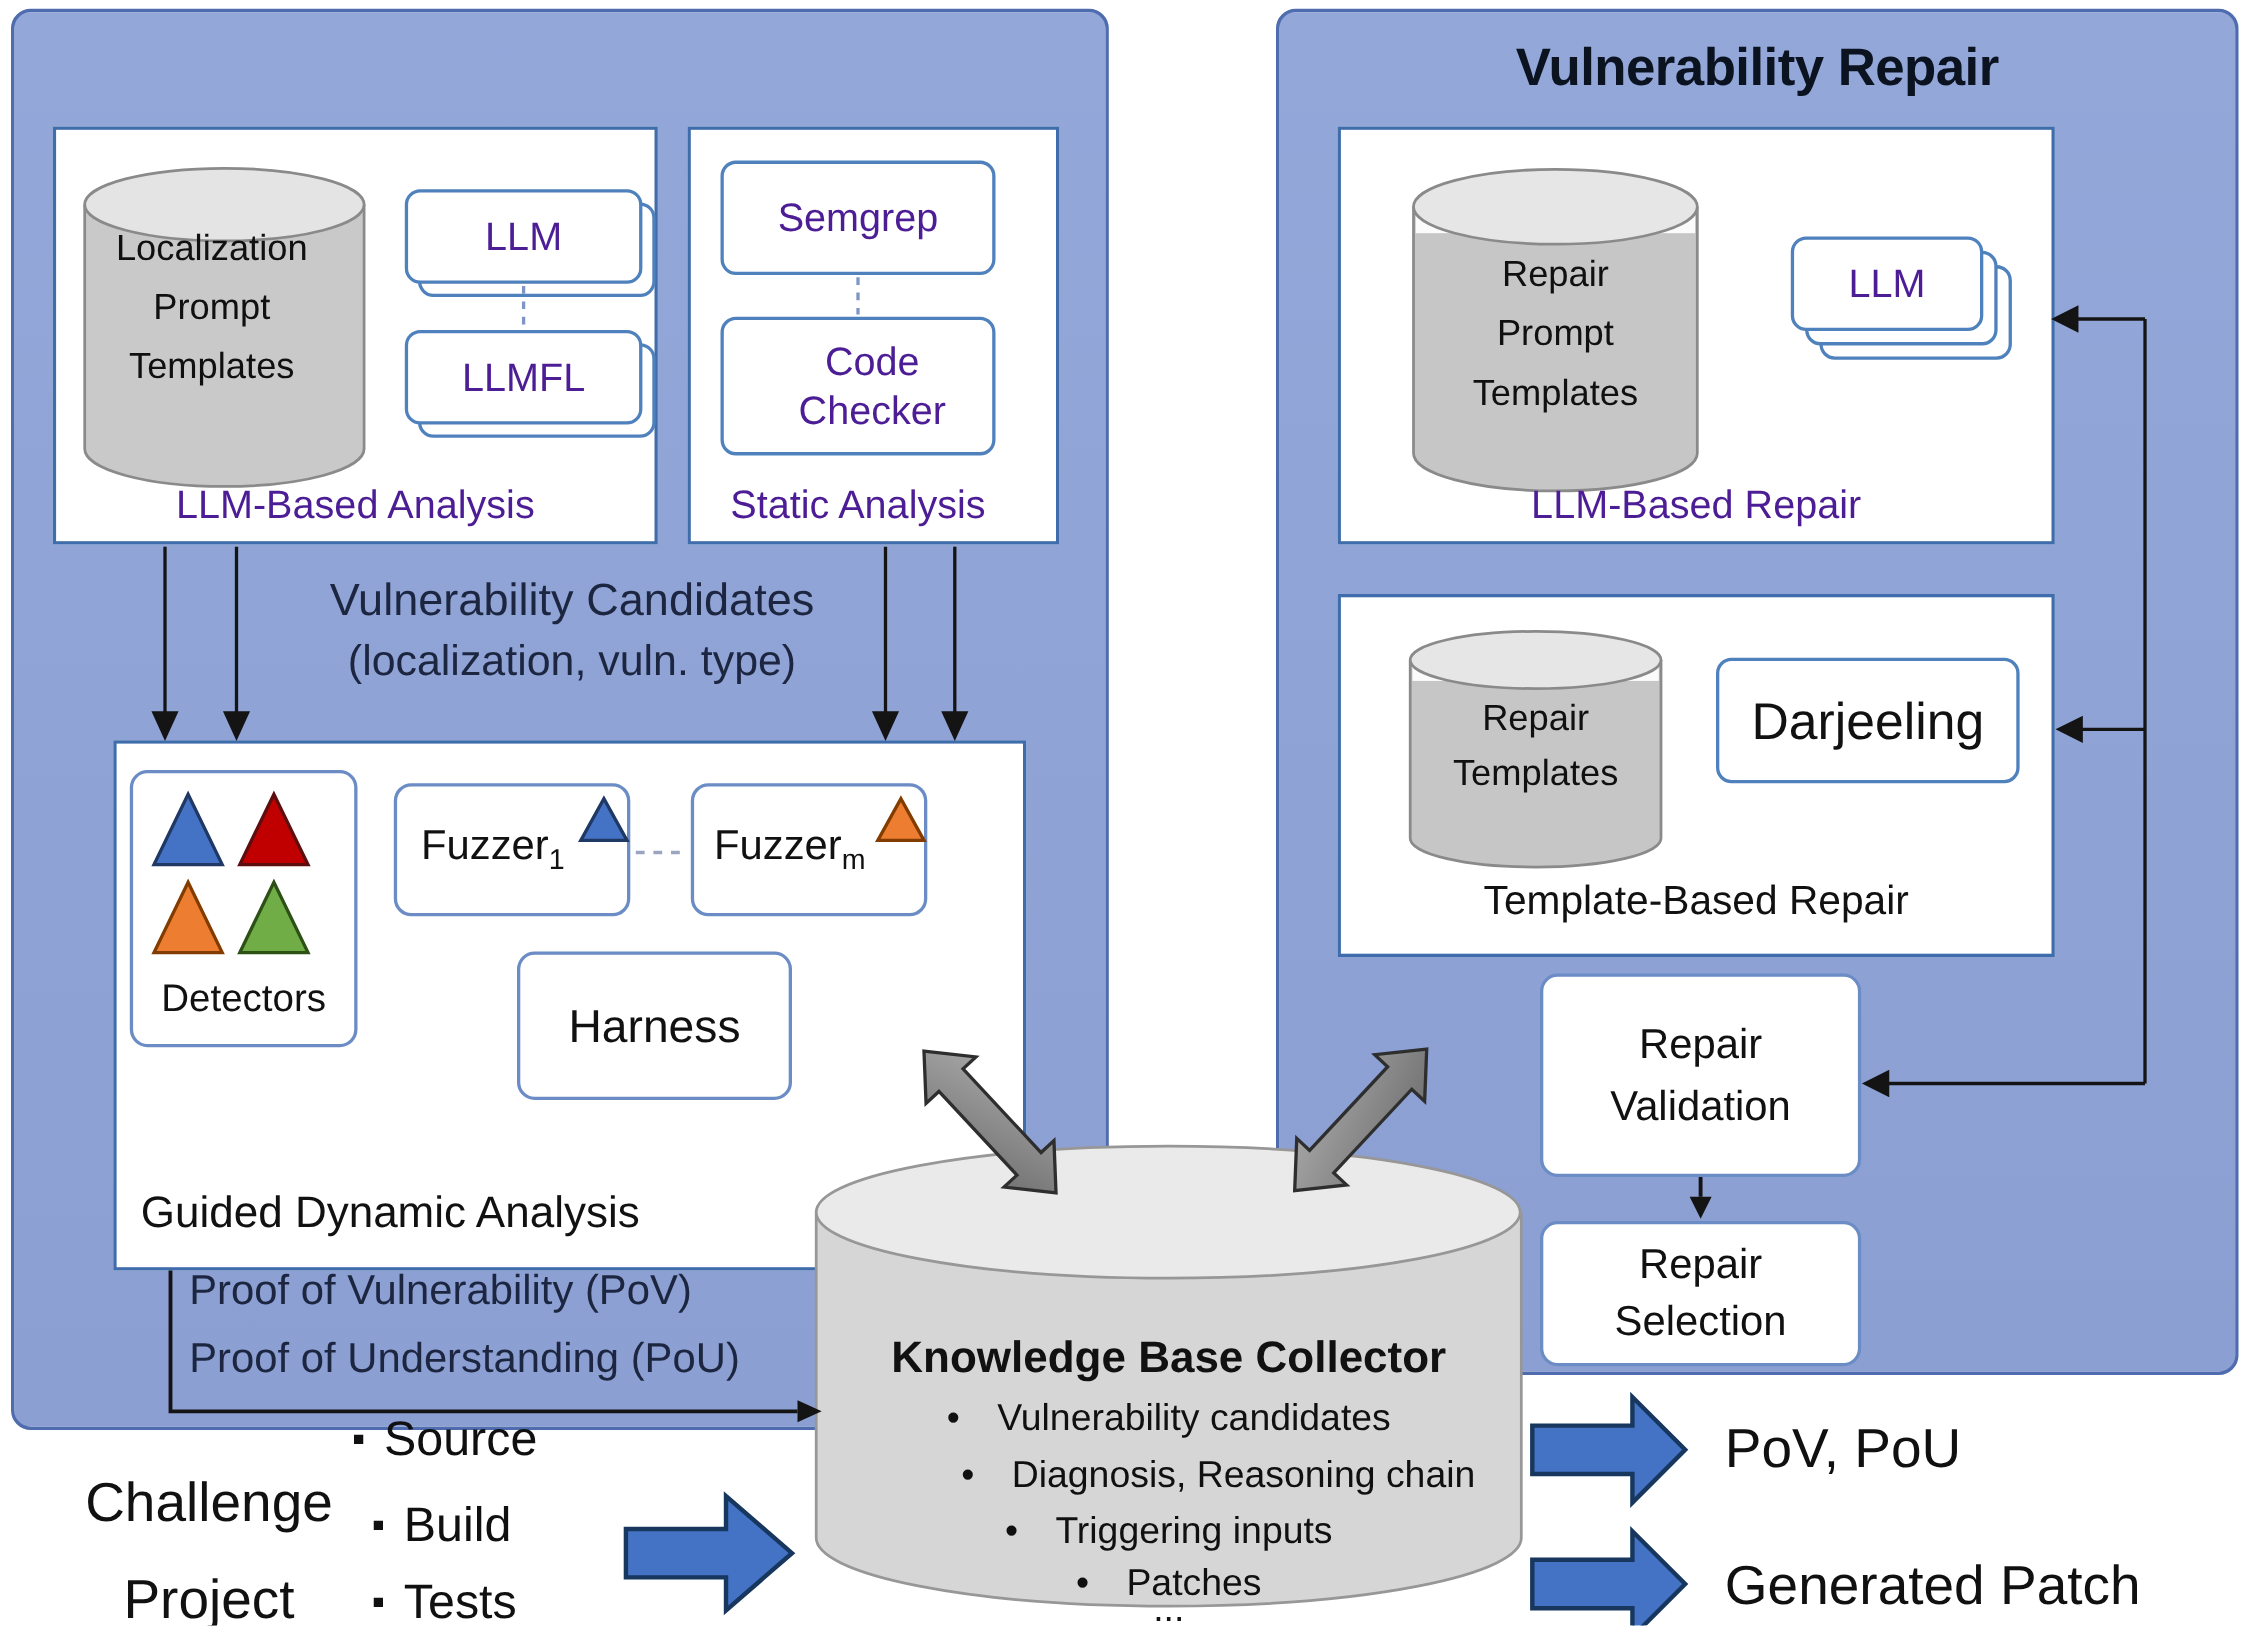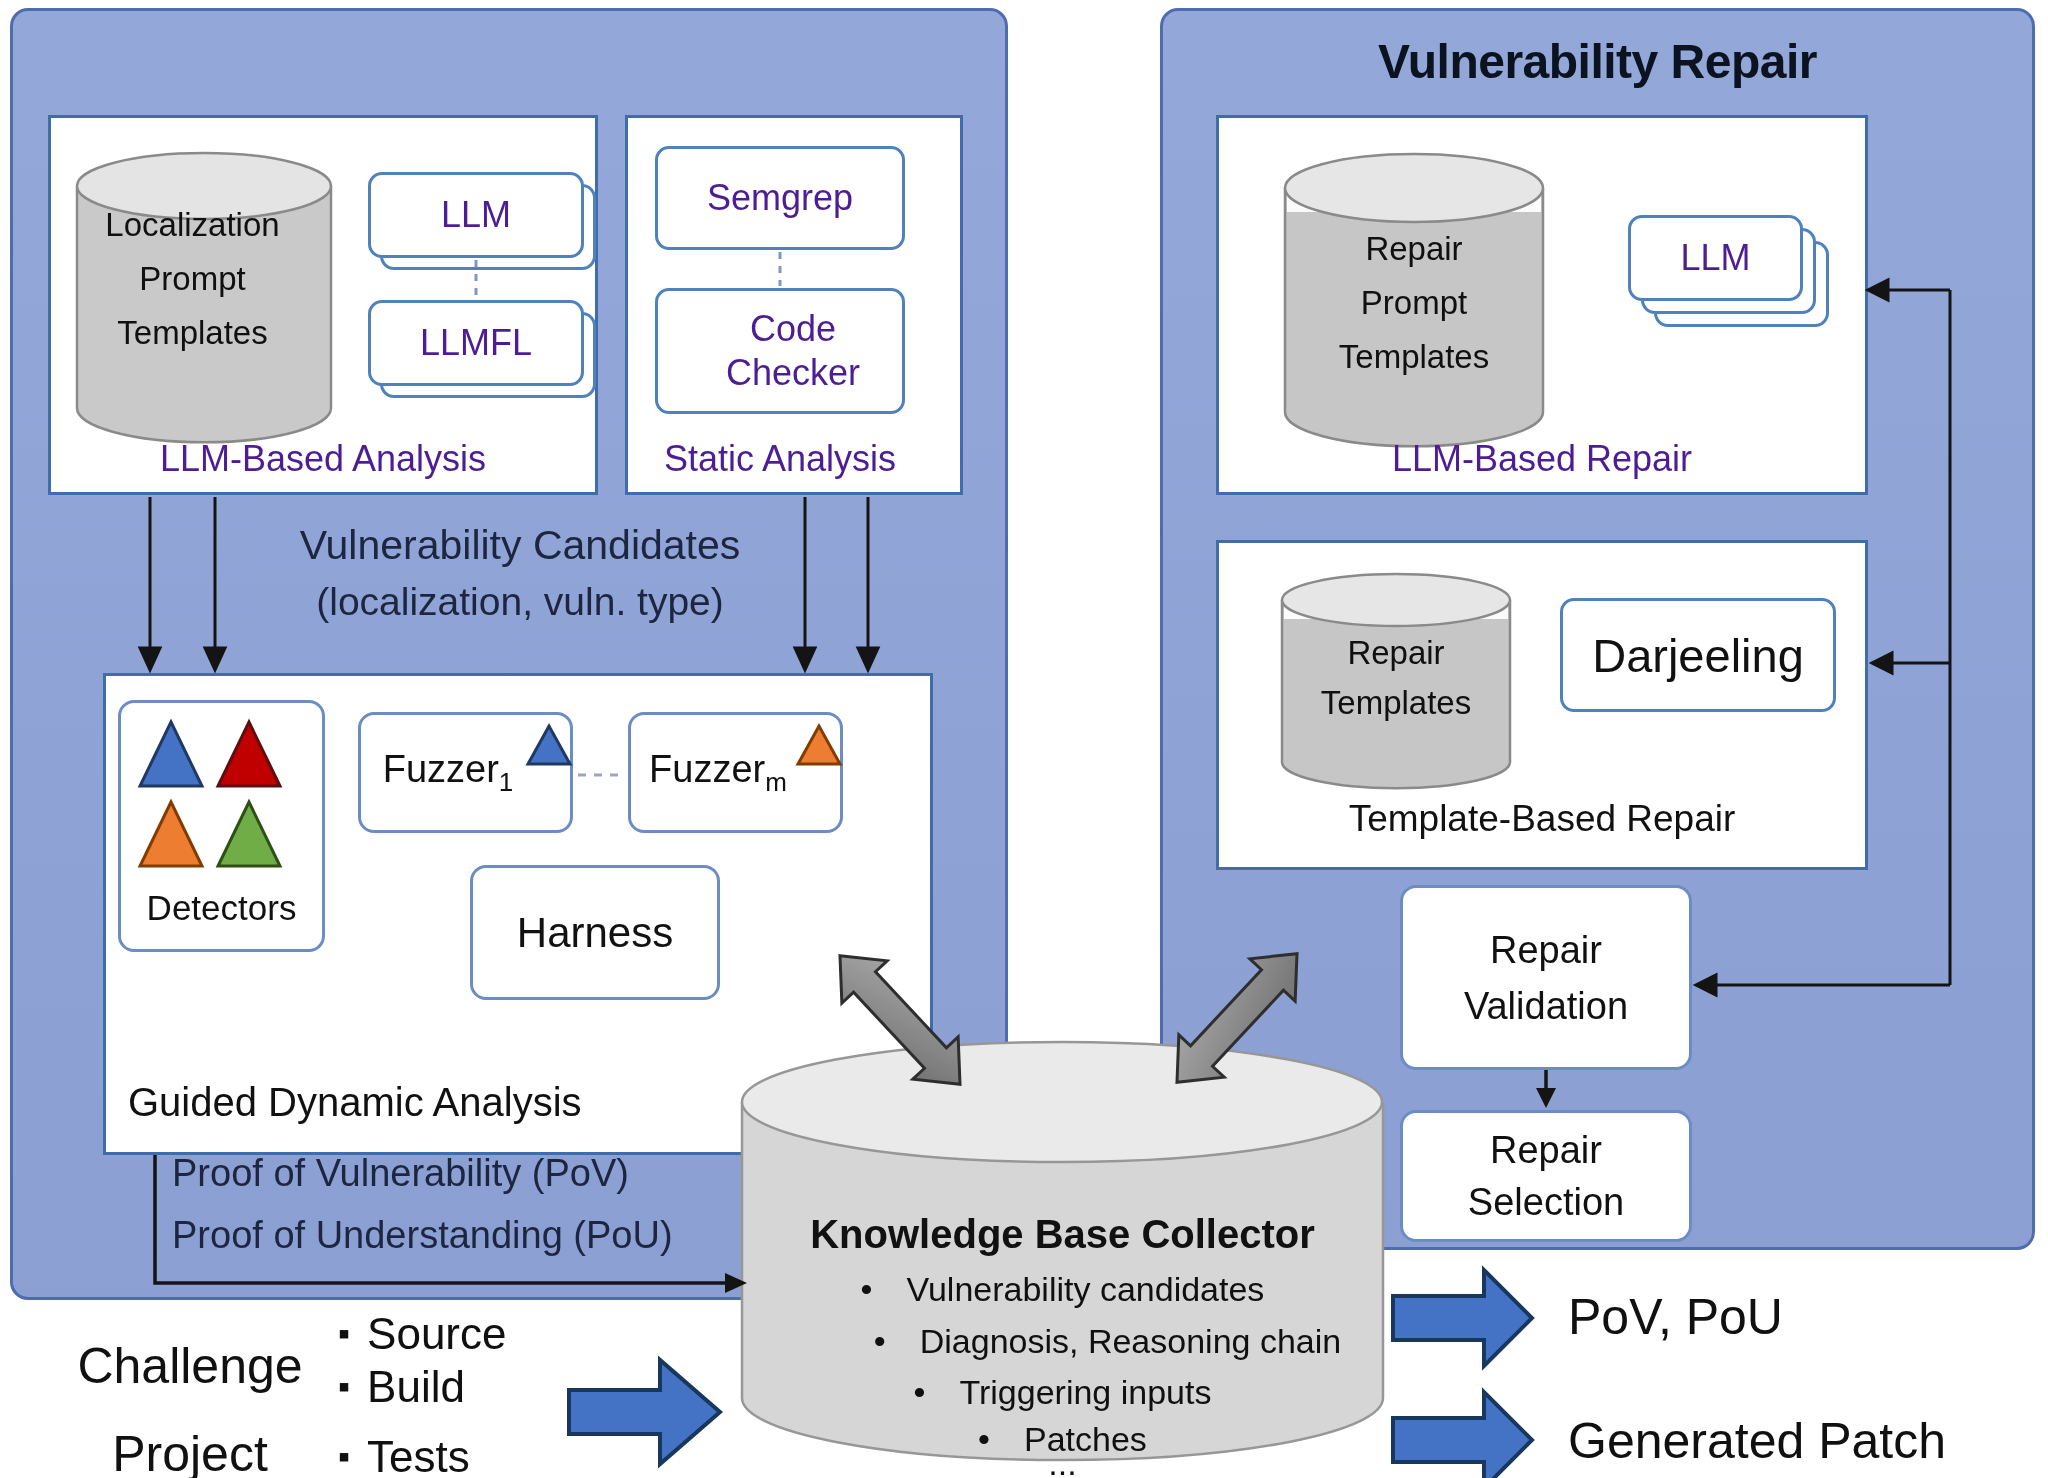--- a/index.html
+++ b/index.html
@@ -137,21 +137,21 @@
   <div class="abs z7 center kbc-bullet" style="left:740px;top:1270px;width:645px;">Vulnerability candidates</div>
   <div class="abs z7 center kbc-bullet" style="left:748px;top:1322px;width:645px;padding-left:37px;">Diagnosis, Reasoning chain</div>
   <div class="abs z7 center kbc-bullet" style="left:740px;top:1373px;width:645px;">Triggering inputs</div>
   <div class="abs z7 center kbc-bullet" style="left:740px;top:1420px;width:645px;">Patches</div>
   <div class="abs z7 center" style="left:740px;top:1444px;width:645px;font-size:34px;">...</div>
 
   <div class="abs z2" style="left:40px;top:1322px;width:300px;text-align:center;font-size:50px;line-height:88px;">
     <div>Challenge</div>
     <div>Project</div>
   </div>
-  <div class="abs z2 chitem" style="left:338px;top:1284px;margin-top:25px;">Source</div>
+  <div class="abs z2 chitem" style="left:320px;top:1284px;">Source</div>
   <div class="abs z2 chitem" style="left:338px;top:1362px;">Build</div>
   <div class="abs z2 chitem" style="left:338px;top:1432px;">Tests</div>
 
   <div class="abs z2 bigout" style="left:1568px;top:1288px;">PoV, PoU</div>
   <div class="abs z2 bigout" style="left:1568px;top:1412px;">Generated Patch</div>
 
   <svg id="overlay" width="2048" height="1478" viewBox="0 0 2048 1478">
     <defs>
       <linearGradient id="grayg" x1="0" y1="0" x2="1" y2="1">
         <stop offset="0" stop-color="#a9a9a9"></stop>

